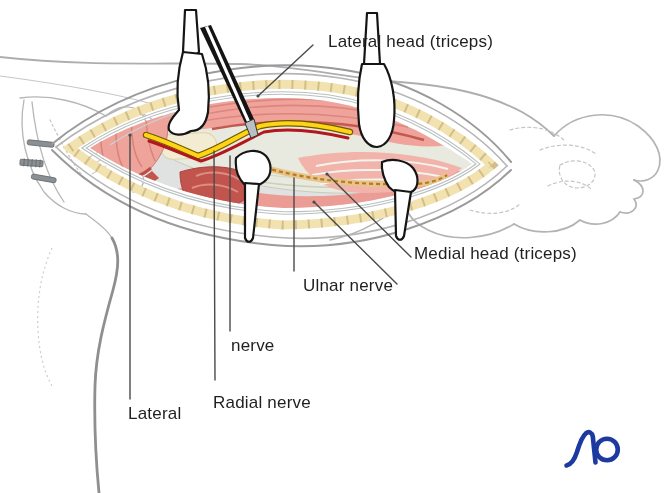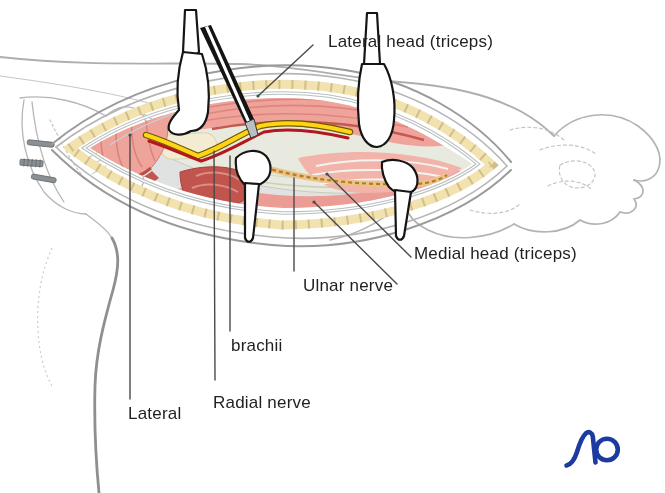--- a/index.html
+++ b/index.html
@@ -230,20 +230,20 @@
   <g fill="none" stroke="#1d3aa0" stroke-width="4.6" stroke-linecap="round">
     <path d="M566.5,465.5 C571,464.5 574.5,459.5 576.8,452.5 C579.5,443.5 582.5,436 586,433.2 C589,431 591.8,432.5 592.8,436.5 L595.5,462.5"></path>
     <circle cx="607" cy="449.5" r="10.8"></circle>
   </g>
 </svg>
 
 <div class="lbl lbl-lateral">Lateral head (triceps)</div>
 <div class="lbl lbl-ulnar">Ulnar nerve</div>
 <div class="lbl lbl-medial">Medial head (triceps)</div>
 <div class="lbl lbl-profunda">
-  <div>brachii</div>
+  <div>nerve</div>
 </div>
 <div class="lbl lbl-radial">Radial nerve</div>
 <div class="lbl lbl-deltoid">Lateral</div>
 
 <span class="sr-only">AO</span>
 
 </div>
 
 </body></html>

